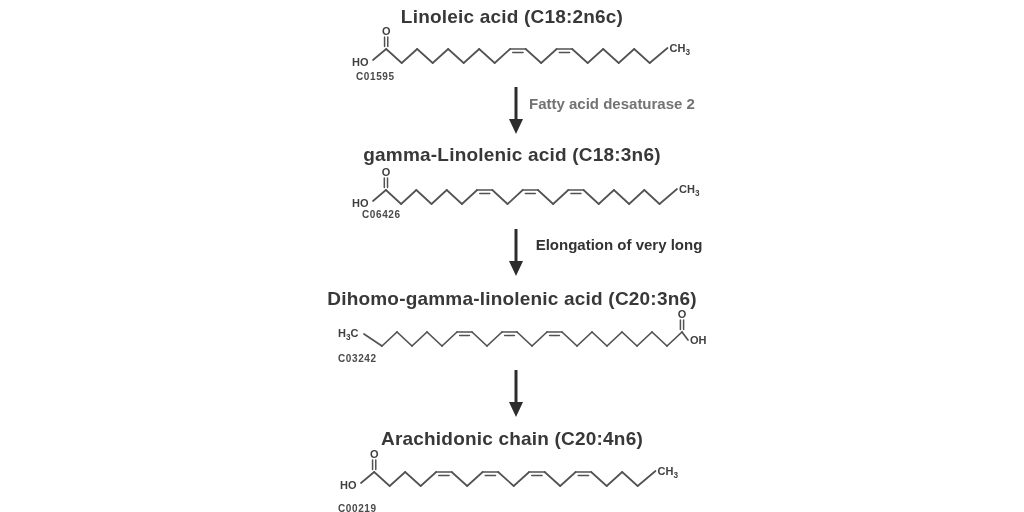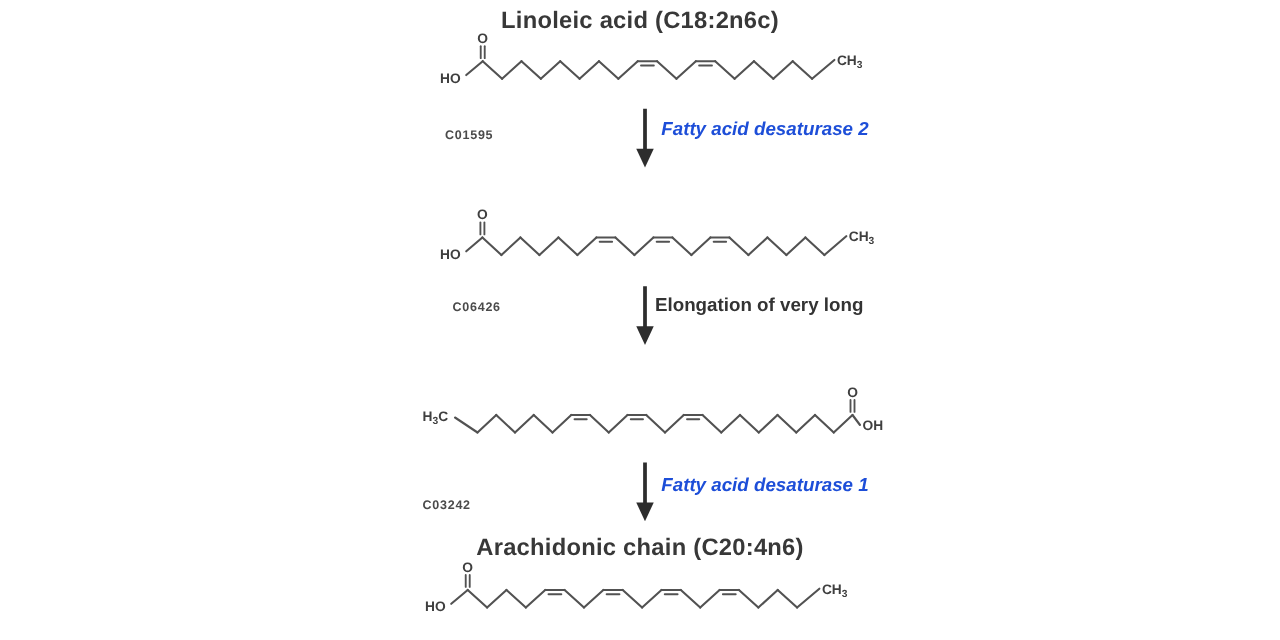--- a/index.html
+++ b/index.html
@@ -9,31 +9,29 @@
   }
   .title{
     position:absolute;left:0;width:1024px;text-align:center;
     font-size:19px;font-weight:600;color:#383838;letter-spacing:0.2px;
   }
   .mol{position:absolute;width:410px;height:60px;overflow:visible;}
   .mol text{font-size:11px;font-weight:700;fill:#3f3f3f;}
   .cid{
     position:absolute;font-size:10px;font-weight:700;color:#4a4a4a;
     letter-spacing:0.6px;
-    margin-top:32px;
   }
   .arrow{position:absolute;width:24px;height:50px;}
   .enzyme{
-    position:absolute;font-size:15px;font-weight:600;color:#1d4ed8;
+    position:absolute;font-size:15px;font-weight:600;color:#737373;
     white-space:nowrap;
-    font-style:italic;
   }
   .enzyme-block{
     position:absolute;font-size:15px;font-weight:600;color:#333333;
-    line-height:20px;width:190px;
+    text-align:center;line-height:20px;width:190px;
   }
 </style>
 </head>
 <body>
 
 <div class="canvas">
 
   <div class="title" style="top:6px">Linoleic acid (C18:2n6c)</div>
   <svg class="mol" style="left:350px;top:25px" viewBox="0 0 410 60">
       <text x="2" y="41" text-anchor="start" fill="#3f3f3f"><tspan dy="0">HO</tspan></text>
@@ -64,20 +62,21 @@
       <text x="319.5" y="27" text-anchor="start" fill="#3f3f3f"><tspan dy="0">CH</tspan><tspan dy="2.6" font-size="8.2">3</tspan></text>
     </svg>
   <div class="cid" style="left:356px;top:71px">C01595</div>
 
   <svg class="arrow" style="left:505px;top:86px" viewBox="0 0 24 50">
     <line x1="11" y1="1" x2="11" y2="35" stroke="#2d2d2d" stroke-width="3"></line>
     <polygon points="11,48 4,33 18,33" fill="#2d2d2d"></polygon>
   </svg>
   <div class="enzyme" style="left:529px;top:95px">Fatty acid desaturase 2</div>
 
+  <div class="title" style="top:144px">gamma-Linolenic acid (C18:3n6)</div>
   <svg class="mol" style="left:350px;top:166px" viewBox="0 0 410 60">
       <text x="2" y="41" text-anchor="start" fill="#3f3f3f"><tspan dy="0">HO</tspan></text>
       <line x1="23" y1="35" x2="35.92" y2="24" stroke="#525252" stroke-width="1.7" stroke-linecap="round"></line>
       <line x1="34.32" y1="21.5" x2="34.32" y2="12" stroke="#525252" stroke-width="1.5" stroke-linecap="round"></line>
       <line x1="37.52" y1="21.5" x2="37.52" y2="12" stroke="#525252" stroke-width="1.5" stroke-linecap="round"></line>
       <text x="35.92" y="9.5" text-anchor="middle" fill="#3f3f3f"><tspan dy="0">O</tspan></text>
       <line x1="35.92" y1="24" x2="51.120000000000005" y2="38" stroke="#525252" stroke-width="1.7" stroke-linecap="round"></line>
       <line x1="51.120000000000005" y1="38" x2="66.32000000000001" y2="24" stroke="#525252" stroke-width="1.7" stroke-linecap="round"></line>
       <line x1="66.32000000000001" y1="24" x2="81.52000000000001" y2="38" stroke="#525252" stroke-width="1.7" stroke-linecap="round"></line>
       <line x1="81.52000000000001" y1="38" x2="96.72000000000001" y2="24" stroke="#525252" stroke-width="1.7" stroke-linecap="round"></line>
@@ -104,20 +103,21 @@
   <div class="cid" style="left:362px;top:209px">C06426</div>
 
   <svg class="arrow" style="left:505px;top:228px" viewBox="0 0 24 50">
     <line x1="11" y1="1" x2="11" y2="35" stroke="#2d2d2d" stroke-width="3"></line>
     <polygon points="11,48 4,33 18,33" fill="#2d2d2d"></polygon>
   </svg>
   <div class="enzyme-block" style="left:524px;top:235px">
     <div>Elongation of very long</div>
   </div>
 
+  <div class="title" style="top:288px">Dihomo-gamma-linolenic acid (C20:3n6)</div>
   <svg class="mol" style="left:336px;top:308px" viewBox="0 0 410 60">
       <text x="2" y="29" text-anchor="start" fill="#3f3f3f"><tspan dy="0">H</tspan><tspan dy="2.6" font-size="8.2">3</tspan><tspan dy="-2.6">C</tspan></text>
       <line x1="28" y1="26" x2="46" y2="38" stroke="#525252" stroke-width="1.7" stroke-linecap="round"></line>
       <line x1="46" y1="38" x2="61" y2="24" stroke="#525252" stroke-width="1.7" stroke-linecap="round"></line>
       <line x1="61" y1="24" x2="76" y2="38" stroke="#525252" stroke-width="1.7" stroke-linecap="round"></line>
       <line x1="76" y1="38" x2="91" y2="24" stroke="#525252" stroke-width="1.7" stroke-linecap="round"></line>
       <line x1="91" y1="24" x2="106" y2="38" stroke="#525252" stroke-width="1.7" stroke-linecap="round"></line>
       <line x1="106" y1="38" x2="121" y2="24" stroke="#525252" stroke-width="1.7" stroke-linecap="round"></line>
       <line x1="121" y1="24" x2="136" y2="24" stroke="#525252" stroke-width="1.7" stroke-linecap="round"></line>
       <line x1="123.6" y1="27.4" x2="133.4" y2="27.4" stroke="#525252" stroke-width="1.5" stroke-linecap="round"></line>
@@ -136,27 +136,26 @@
       <line x1="286" y1="24" x2="301" y2="38" stroke="#525252" stroke-width="1.7" stroke-linecap="round"></line>
       <line x1="301" y1="38" x2="316" y2="24" stroke="#525252" stroke-width="1.7" stroke-linecap="round"></line>
       <line x1="316" y1="24" x2="331" y2="38" stroke="#525252" stroke-width="1.7" stroke-linecap="round"></line>
       <line x1="331" y1="38" x2="346" y2="24" stroke="#525252" stroke-width="1.7" stroke-linecap="round"></line>
       <line x1="344.4" y1="21.5" x2="344.4" y2="12" stroke="#525252" stroke-width="1.5" stroke-linecap="round"></line>
       <line x1="347.6" y1="21.5" x2="347.6" y2="12" stroke="#525252" stroke-width="1.5" stroke-linecap="round"></line>
       <text x="346" y="9.5" text-anchor="middle" fill="#3f3f3f"><tspan dy="0">O</tspan></text>
       <line x1="346" y1="24" x2="352" y2="32" stroke="#525252" stroke-width="1.7" stroke-linecap="round"></line>
       <text x="354" y="36" text-anchor="start" fill="#3f3f3f"><tspan dy="0">OH</tspan></text>
     </svg>
-  <div class="cid" style="left:338px;top:367px">C03242</div>
+  <div class="cid" style="left:338px;top:353px">C03242</div>
 
   <svg class="arrow" style="left:505px;top:369px" viewBox="0 0 24 50">
     <line x1="11" y1="1" x2="11" y2="35" stroke="#2d2d2d" stroke-width="3"></line>
     <polygon points="11,48 4,33 18,33" fill="#2d2d2d"></polygon>
   </svg>
-  <div class="enzyme" style="left:529px;top:380px">Fatty acid desaturase 1</div>
 
   <div class="title" style="top:428px">Arachidonic chain (C20:4n6)</div>
   <svg class="mol" style="left:338px;top:448px" viewBox="0 0 410 60">
       <text x="2" y="41" text-anchor="start" fill="#3f3f3f"><tspan dy="0">HO</tspan></text>
       <line x1="23" y1="35" x2="36.175" y2="24" stroke="#525252" stroke-width="1.7" stroke-linecap="round"></line>
       <line x1="34.574999999999996" y1="21.5" x2="34.574999999999996" y2="12" stroke="#525252" stroke-width="1.5" stroke-linecap="round"></line>
       <line x1="37.775" y1="21.5" x2="37.775" y2="12" stroke="#525252" stroke-width="1.5" stroke-linecap="round"></line>
       <text x="36.175" y="9.5" text-anchor="middle" fill="#3f3f3f"><tspan dy="0">O</tspan></text>
       <line x1="36.175" y1="24" x2="51.675" y2="38" stroke="#525252" stroke-width="1.7" stroke-linecap="round"></line>
       <line x1="51.675" y1="38" x2="67.175" y2="24" stroke="#525252" stroke-width="1.7" stroke-linecap="round"></line>

